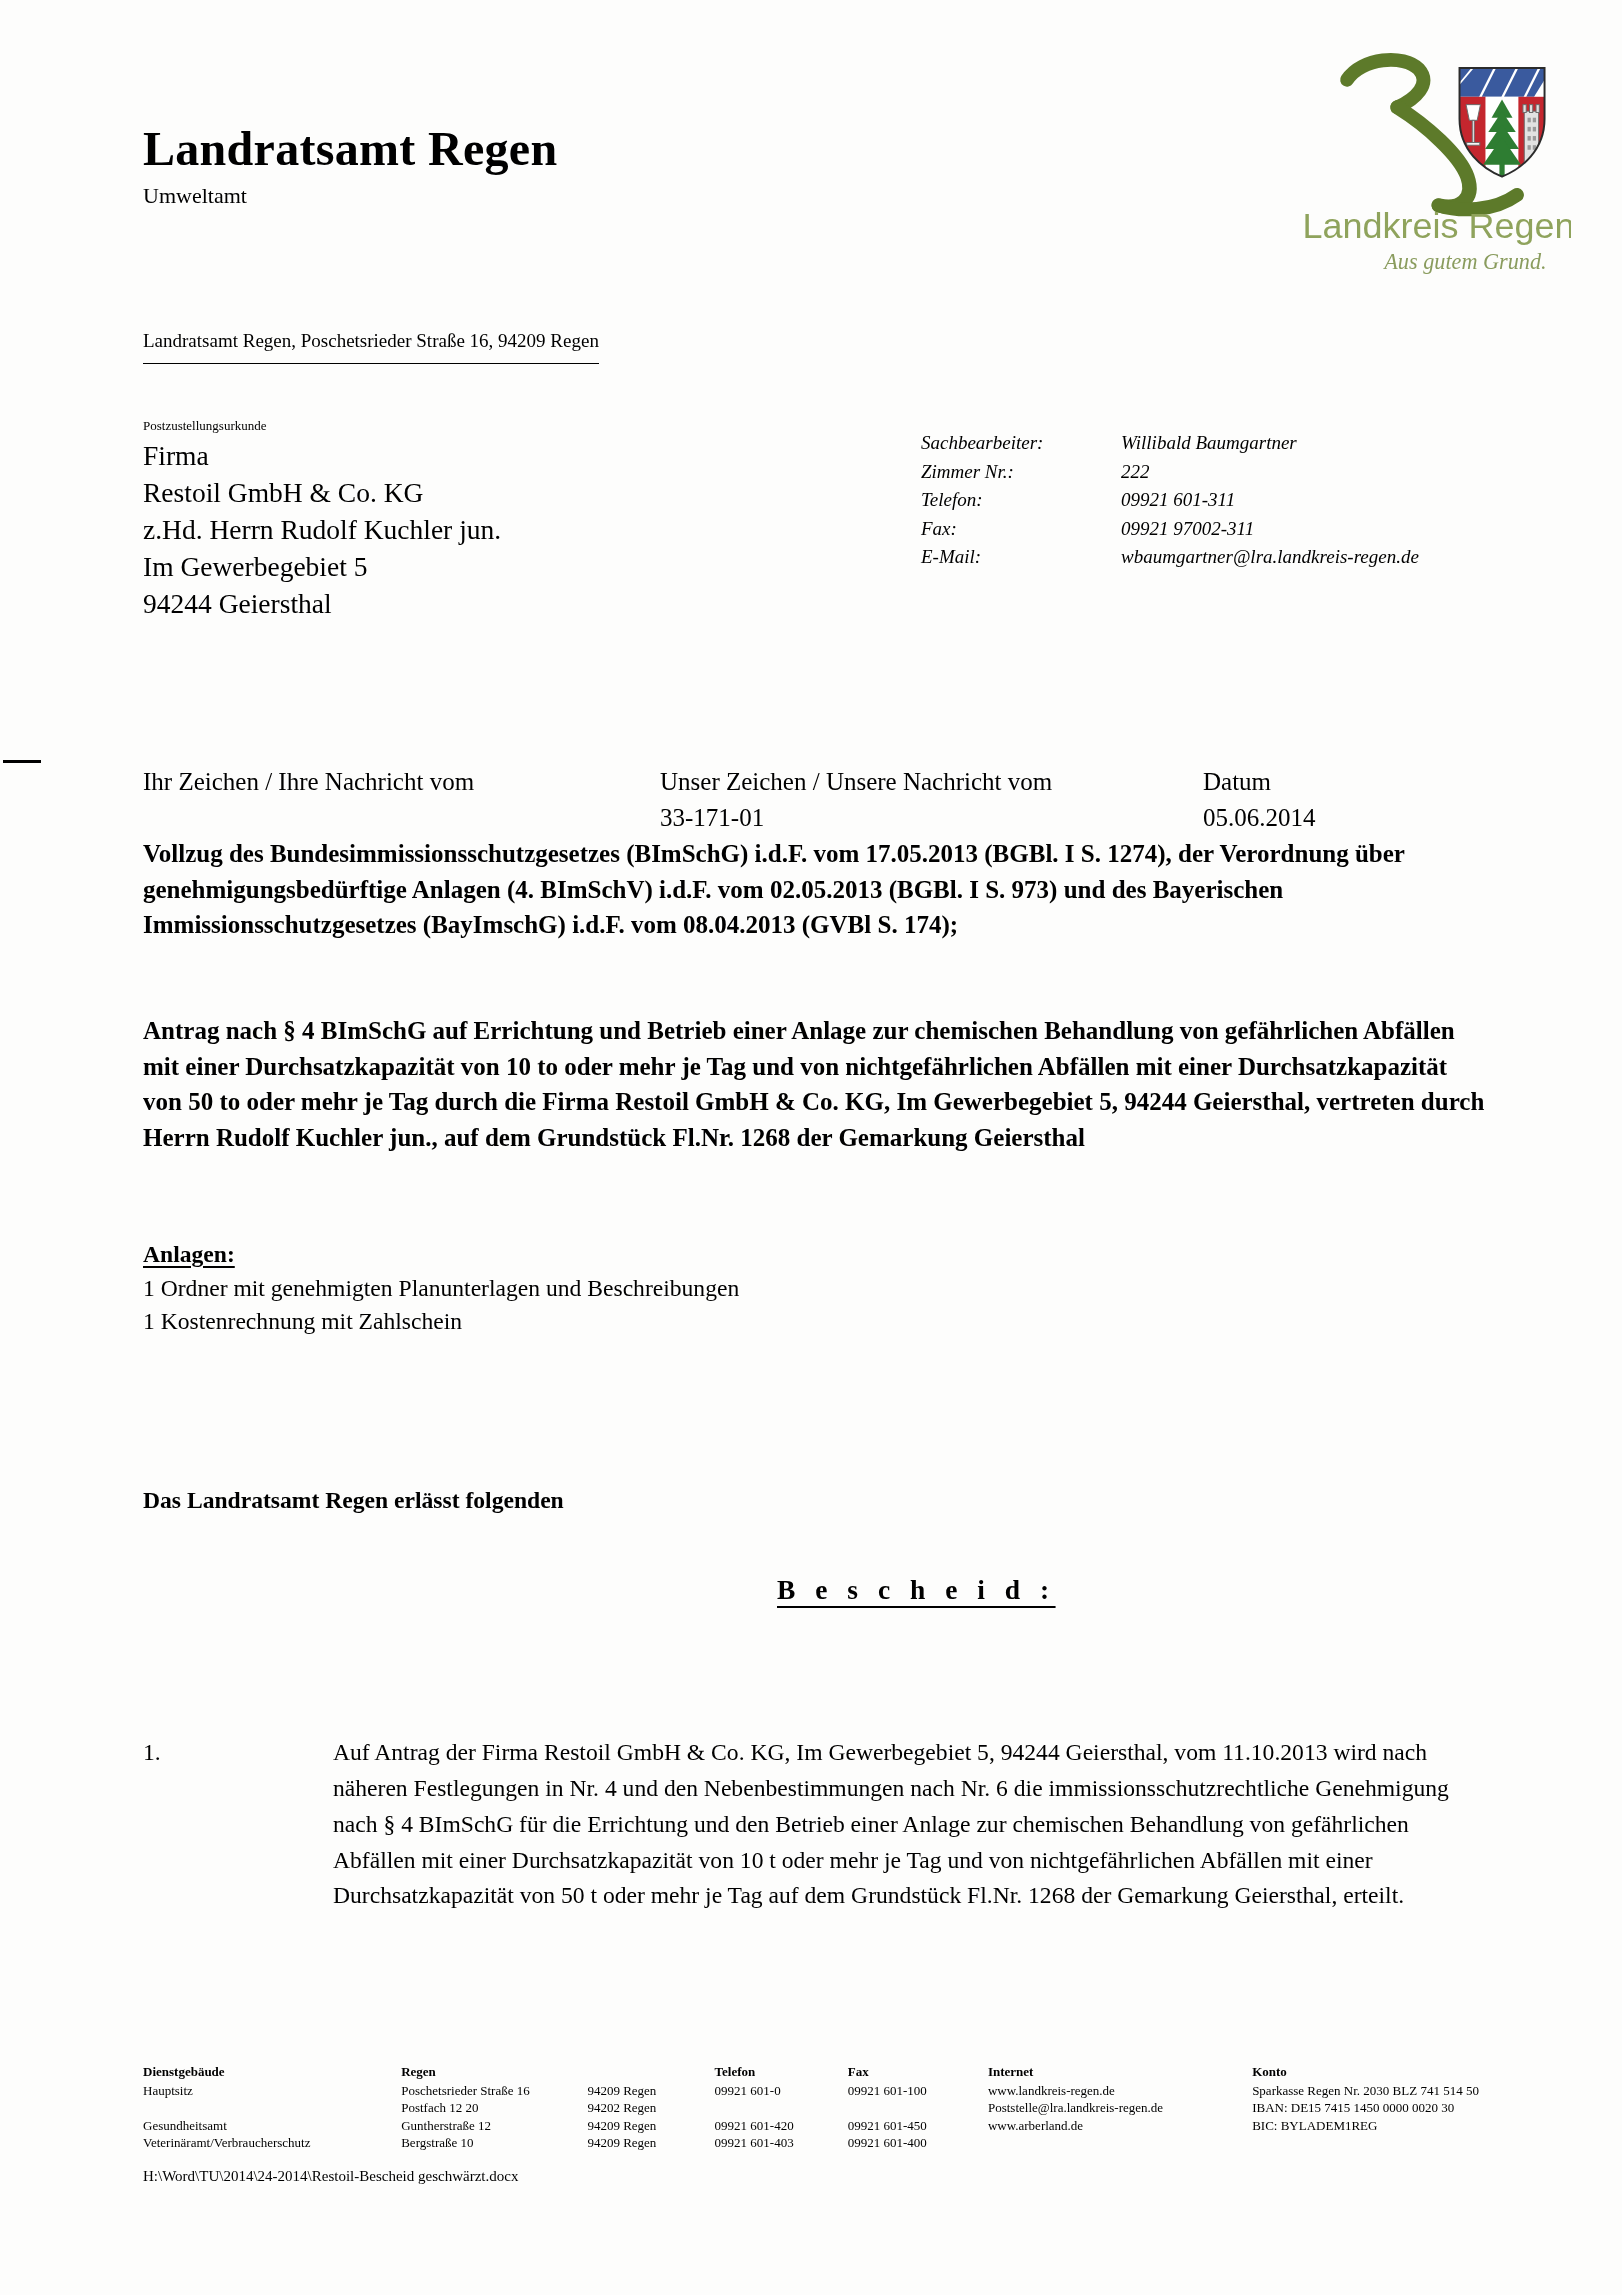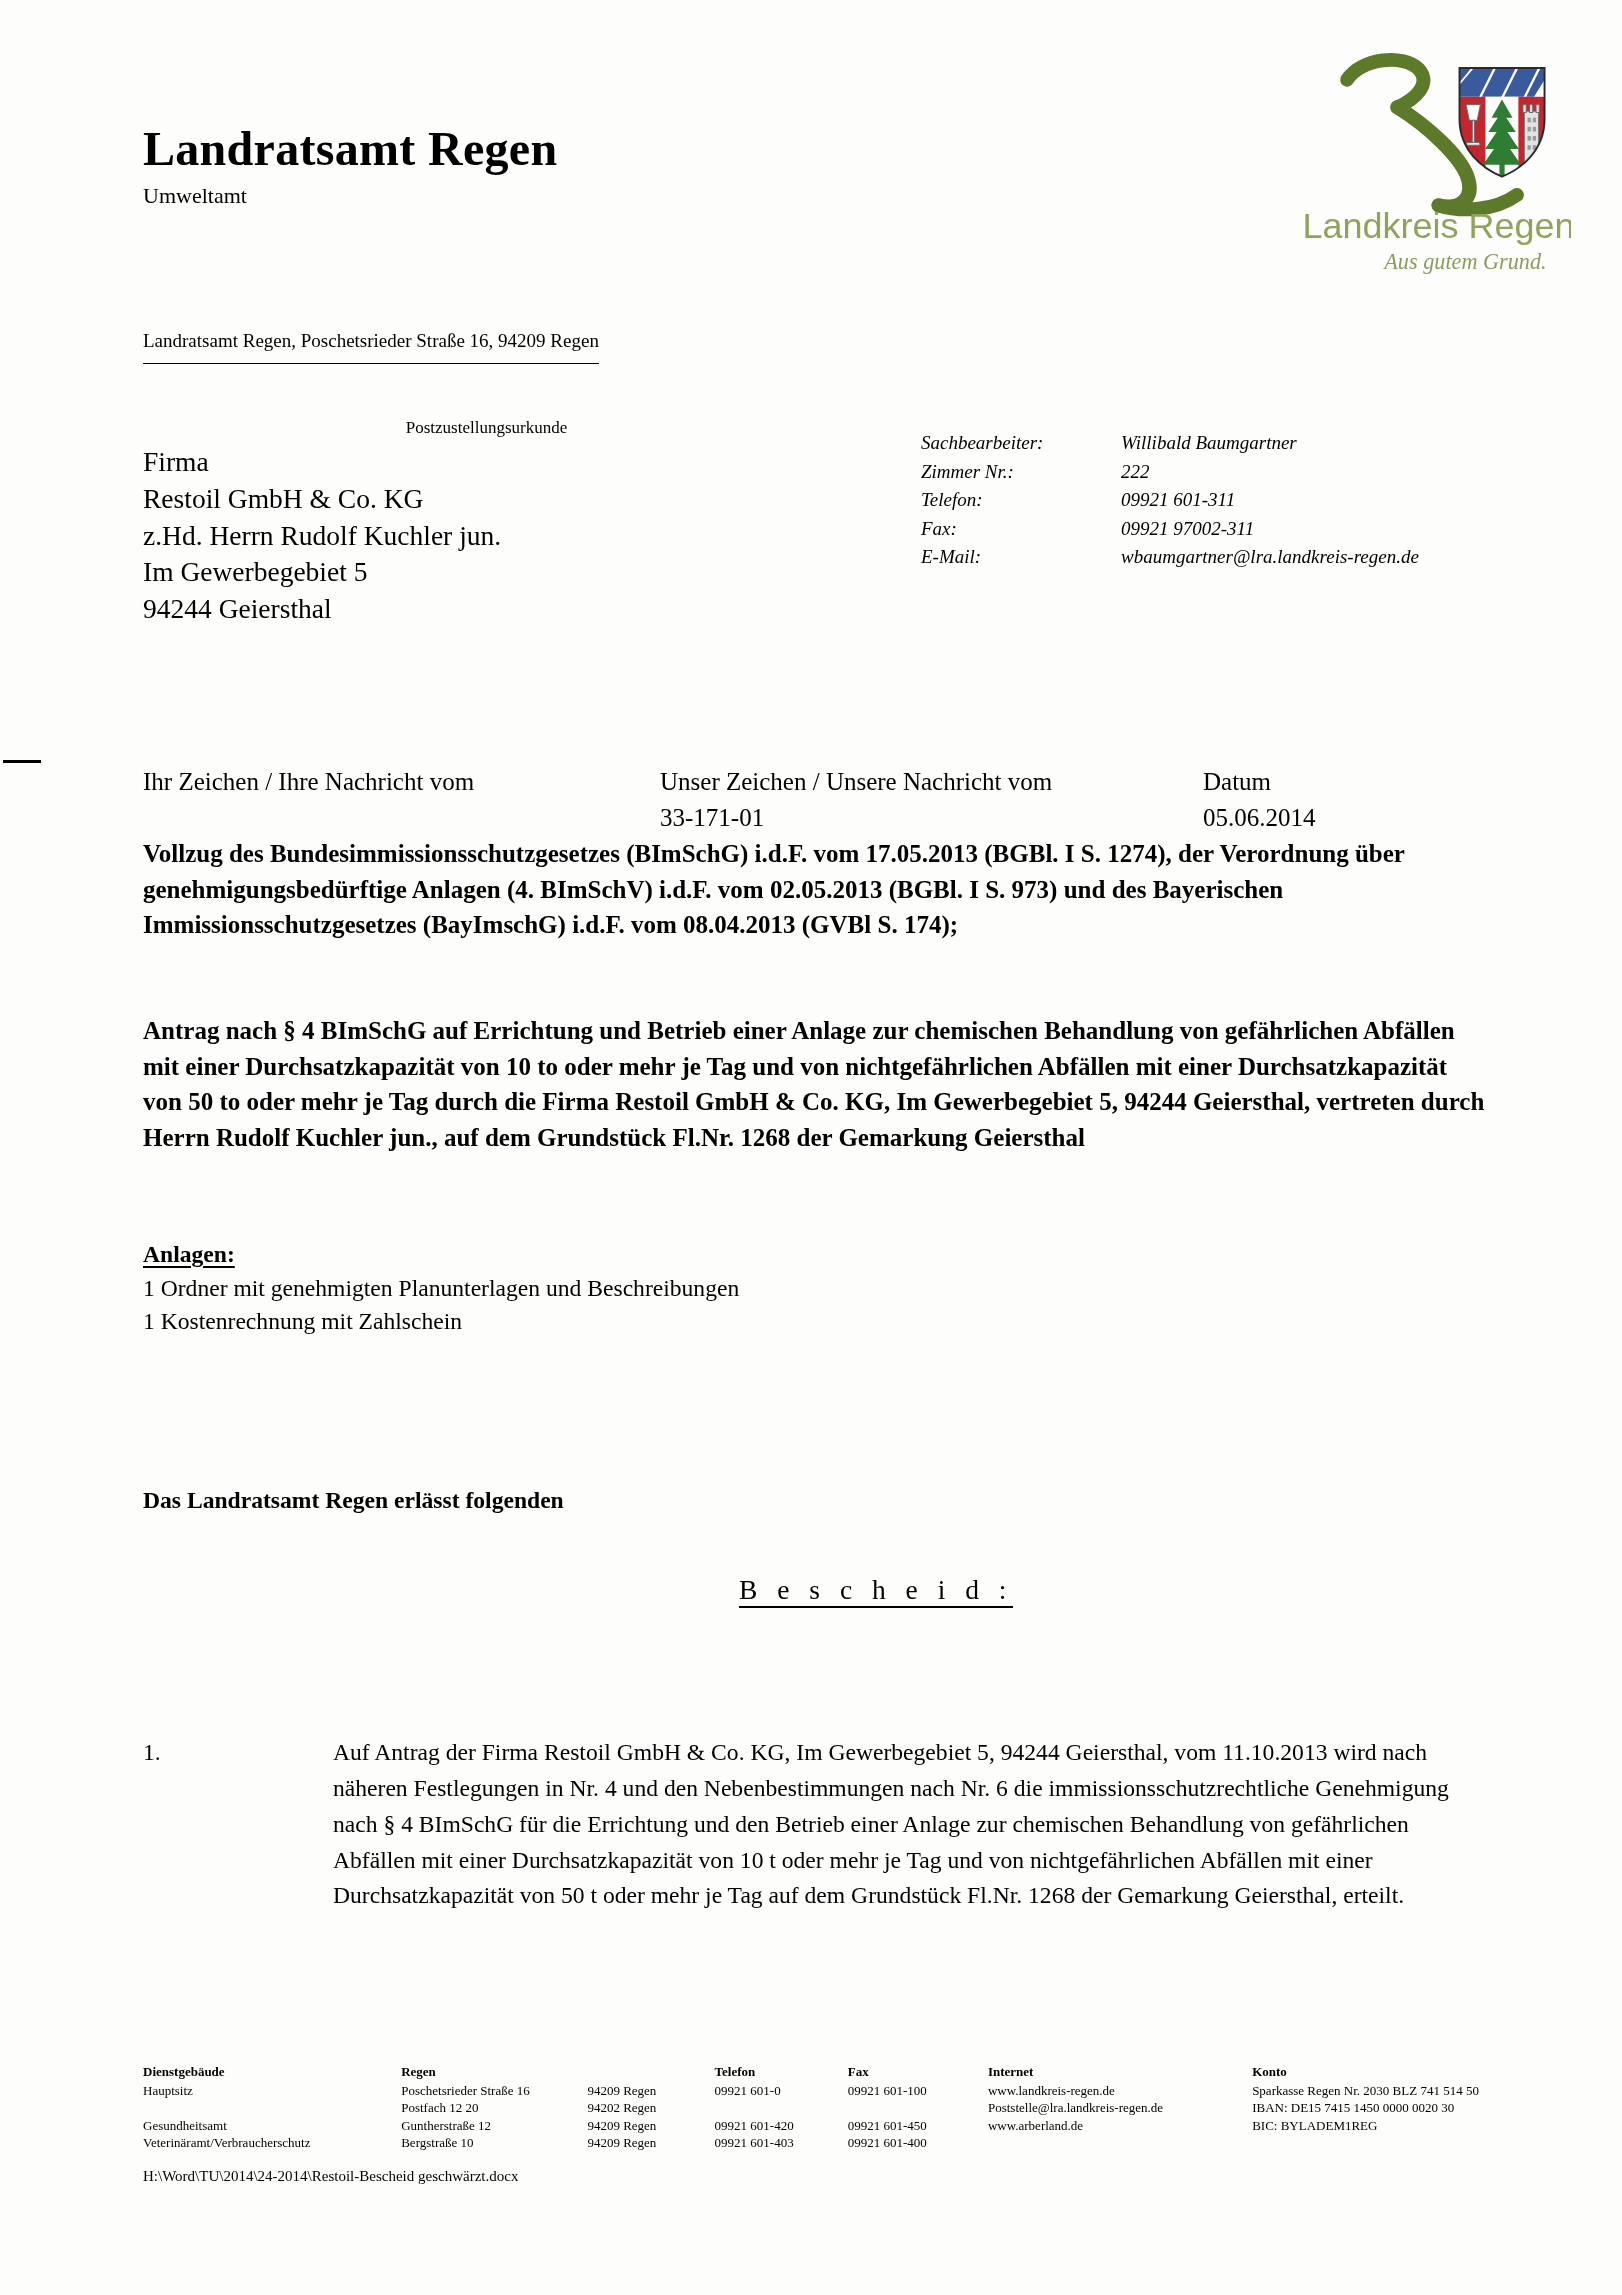--- a/index.html
+++ b/index.html
@@ -64,24 +64,23 @@
   }
 
   
   .address-block {
     position: absolute;
     left: 143px;
     top: 417px;
     width: 687px;
   }
   .address-kind {
-    font-size: 17px;
+    font-size: 13px;
     line-height: 1.35;
     margin-bottom: 3.9px;
-    text-align: center;
   }
   .address-line {
     font-size: 27.5px;
     line-height: 1.34;
     white-space: nowrap;
   }
 
   
   .contact-block {
     position: absolute;
@@ -151,24 +150,24 @@
   
   .intro {
     position: absolute;
     left: 143px;
     top: 1487px;
     font-size: 23.6px;
     font-weight: bold;
   }
   .decision-heading {
     position: absolute;
-    left: 739px;
+    left: 777px;
     top: 1574px;
     font-size: 27.5px;
-    font-weight: normal;
+    font-weight: bold;
     letter-spacing: 6.5px;
     text-decoration: underline;
     text-underline-offset: 6.5px;
   }
 
   
   .item {
     position: absolute;
     left: 143px;
     top: 1735px;

